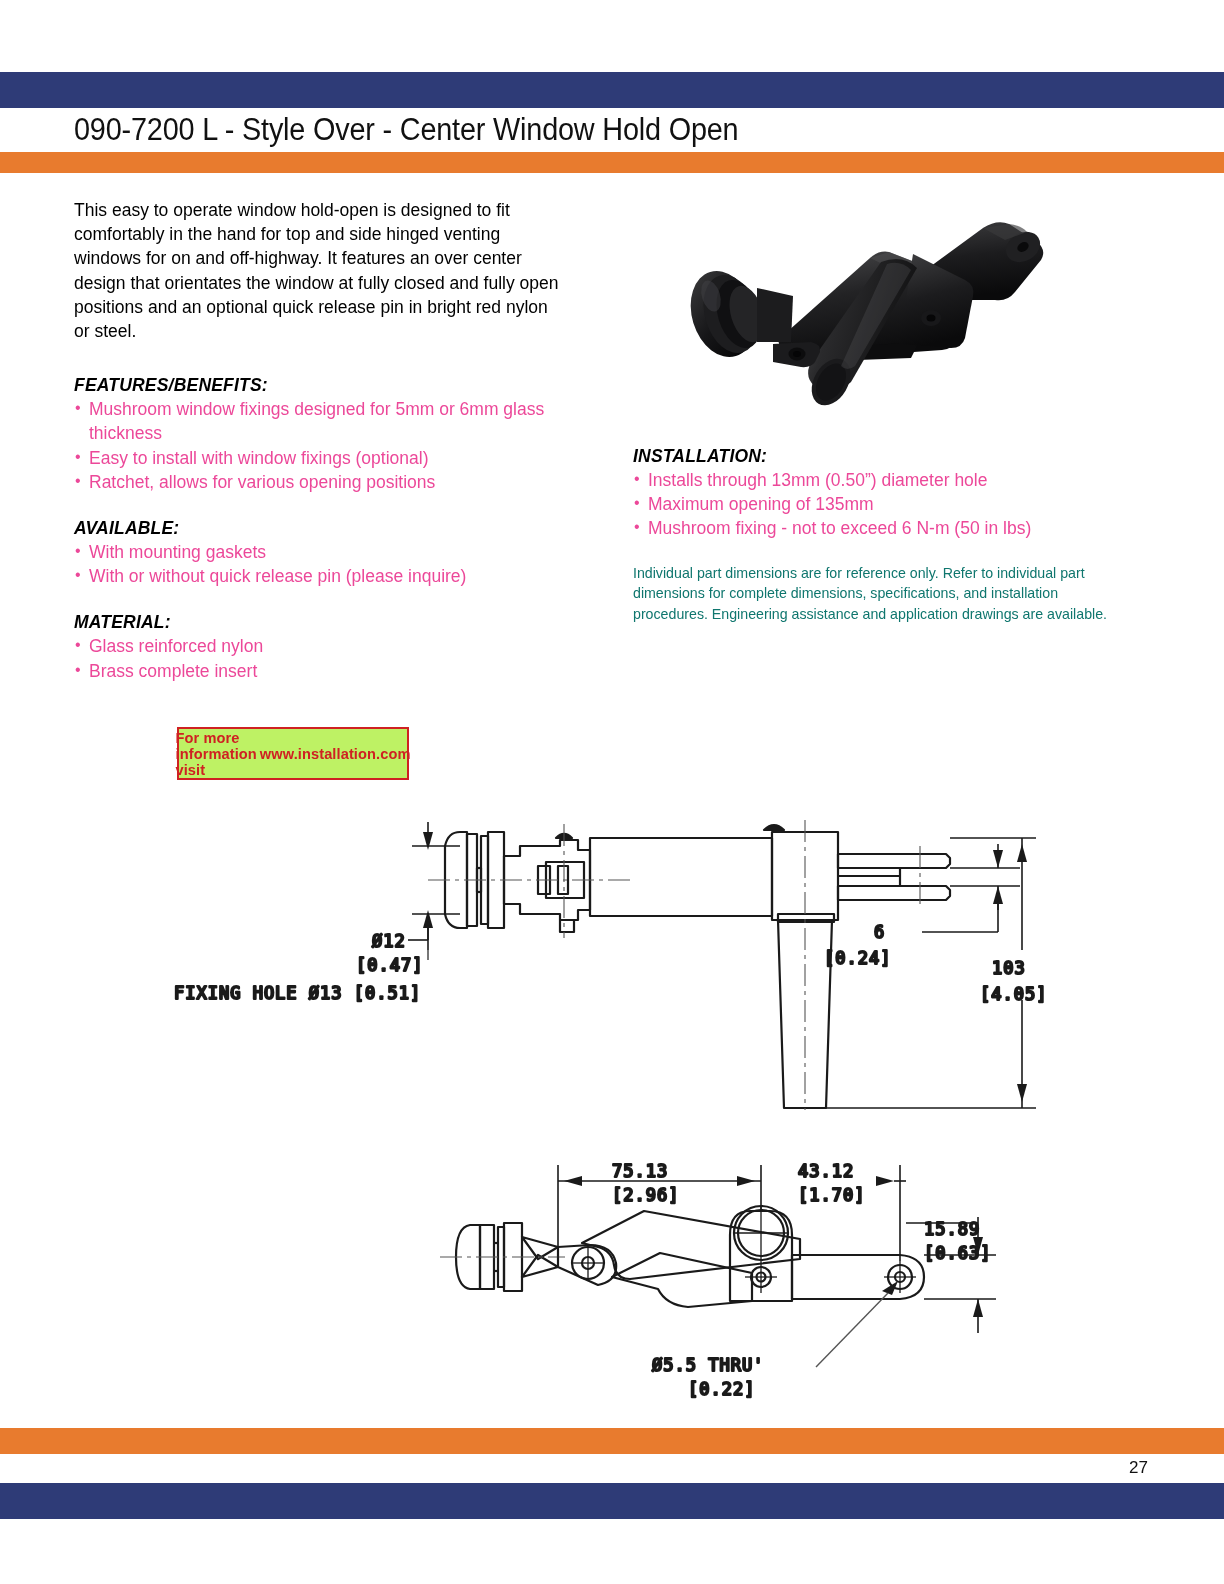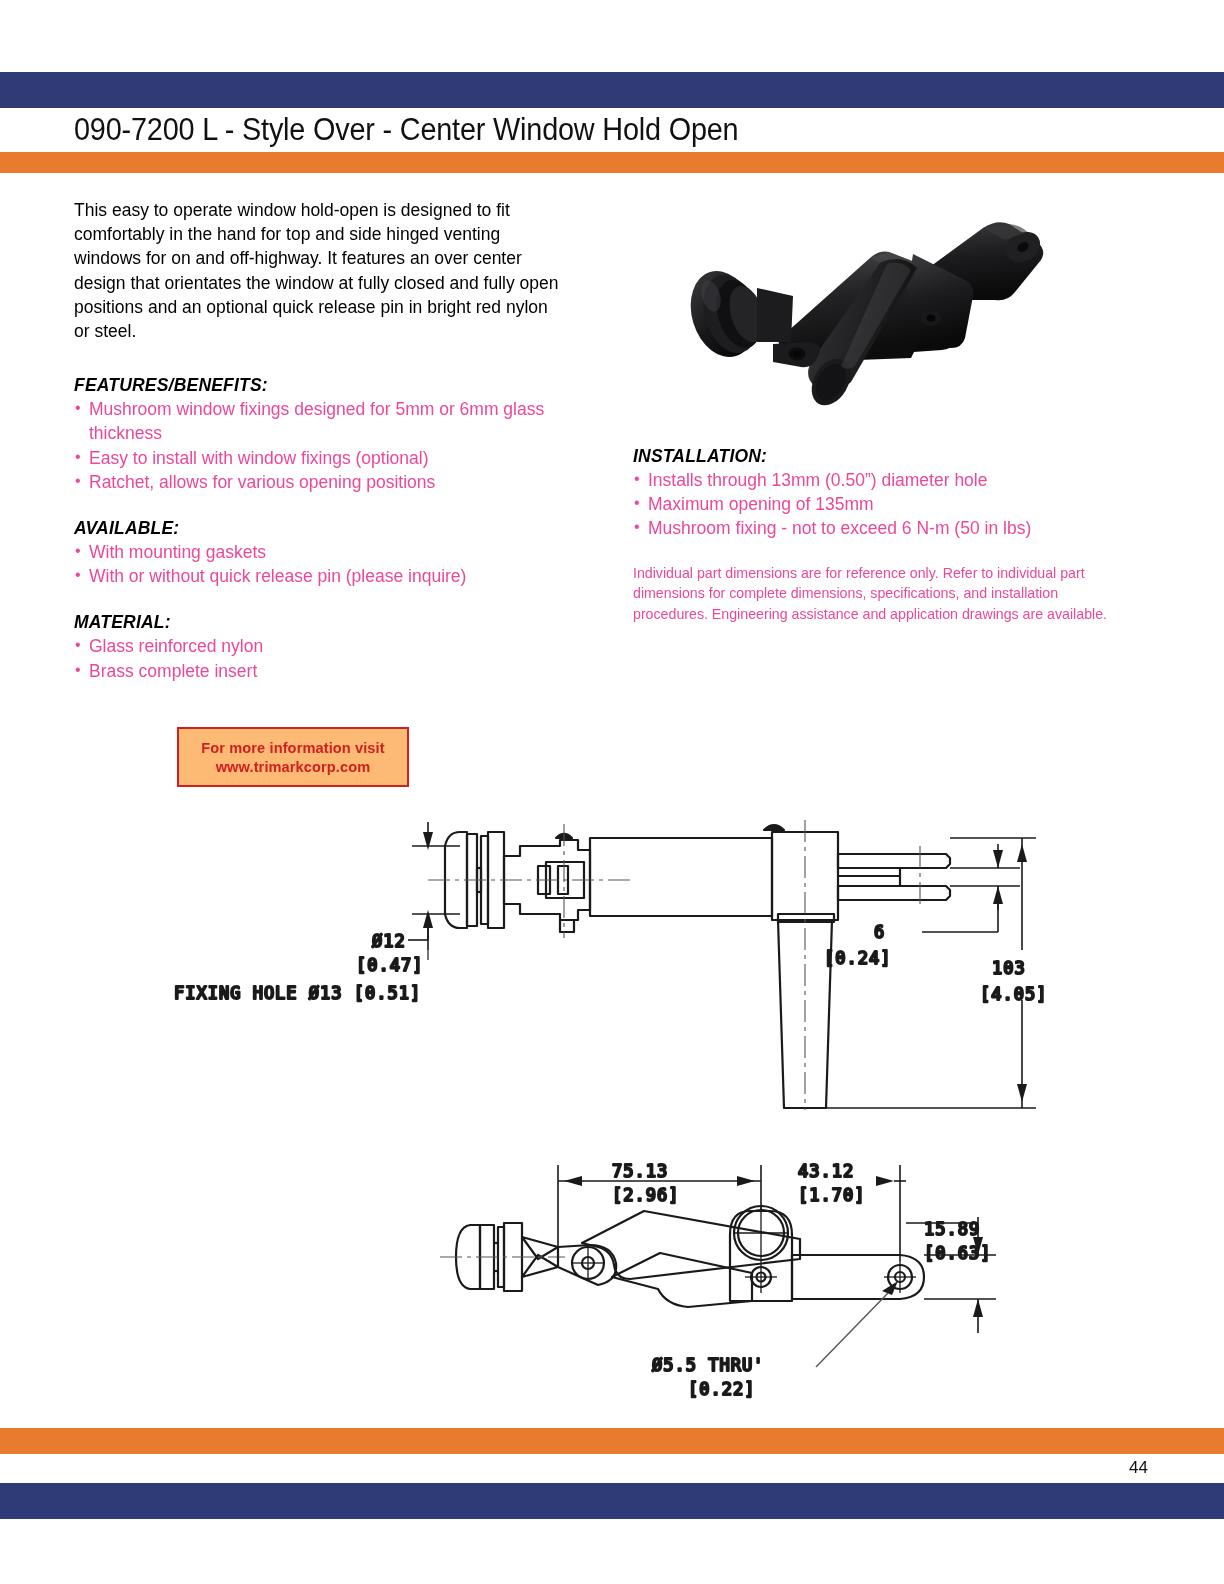--- a/index.html
+++ b/index.html
@@ -100,41 +100,41 @@
     content: "\2022";
     position: absolute;
     left: 1px;
     top: -1px;
     font-size: 16px;
   }
 
   .fineprint {
     font-size: 14.2px;
     line-height: 20.5px;
-    color: #ec4899;
+    color: #0f766e;
     margin: 22px 0 0 0;
   }
 
   
   .product-photo {
     position: absolute;
     left: 665px; top: 192px;
     width: 400px; height: 222px;
   }
   .product-photo svg { display: block; }
 
   
   .info-box {
     position: absolute;
     left: 177px; top: 727px;
-    width: 232px; height: 60px;
+    width: 232px; height: 53px;
     border: 2px solid #cf2122;
-    background: #fdba74;
+    background: #bef264;
     display: flex;
-    flex-direction: column;
+    flex-direction: row;
     align-items: center;
     justify-content: center;
     gap: 3px;
   }
   .info-box div {
     color: #cf2122;
     font-size: 14.6px;
     font-weight: bold;
     font-family: "Liberation Sans", sans-serif;
     letter-spacing: 0.1px;
@@ -158,21 +158,21 @@
 </head>
 <body>
 
 <div class="bar-navy-top"></div>
 <div class="bar-orange-top"></div>
 <div class="bar-orange-bottom"></div>
 <div class="bar-navy-bottom"></div>
 
 <div class="page-title">090-7200 L - Style Over - Center Window Hold Open</div>
 
-<div class="page-number">44</div>
+<div class="page-number">27</div>
 
 <div class="col-left">
 
   <p class="intro">This easy to operate window hold-open is designed to fit comfortably in the hand for top and side hinged venting windows for on and off-highway. It features an over center design that orientates the window at fully closed and fully open positions and an optional quick release pin in bright red nylon or steel.</p>
 
   <div class="sec-head first">FEATURES/BENEFITS:</div>
   <ul class="bullets">
     <li>Mushroom window fixings designed for 5mm or 6mm glass thickness</li>
     <li>Easy to install with window fixings (optional)</li>
     <li>Ratchet, allows for various opening positions</li>
@@ -265,21 +265,21 @@
   <ul class="bullets">
     <li>Installs through 13mm (0.50”) diameter hole</li>
     <li>Maximum opening of 135mm</li>
     <li>Mushroom fixing - not to exceed 6 N-m (50 in lbs)</li>
   </ul>
   <p class="fineprint">Individual part dimensions are for reference only. Refer to individual part dimensions for complete dimensions, specifications, and installation procedures. Engineering assistance and application drawings are available.</p>
 </div>
 
 <div class="info-box">
   <div>For more information visit</div>
-  <div>www.trimarkcorp.com</div>
+  <div>www.installation.com</div>
 </div>
 
 <div class="drawing" id="drawing-top">
   <svg width="890" height="350" viewBox="0 0 890 350" xmlns="http://www.w3.org/2000/svg" stroke="#1a1a1a" fill="none" stroke-width="2.2" stroke-linejoin="round">
 
     <g>
       <path d="M300 22 Q288 22 285 36 L285 104 Q288 118 300 118 L307 118 L307 22 Z"></path>
       <rect x="307" y="24" width="10" height="92"></rect>
       <rect x="321" y="26" width="7" height="88"></rect>
       <rect x="328" y="22" width="16" height="96"></rect>

